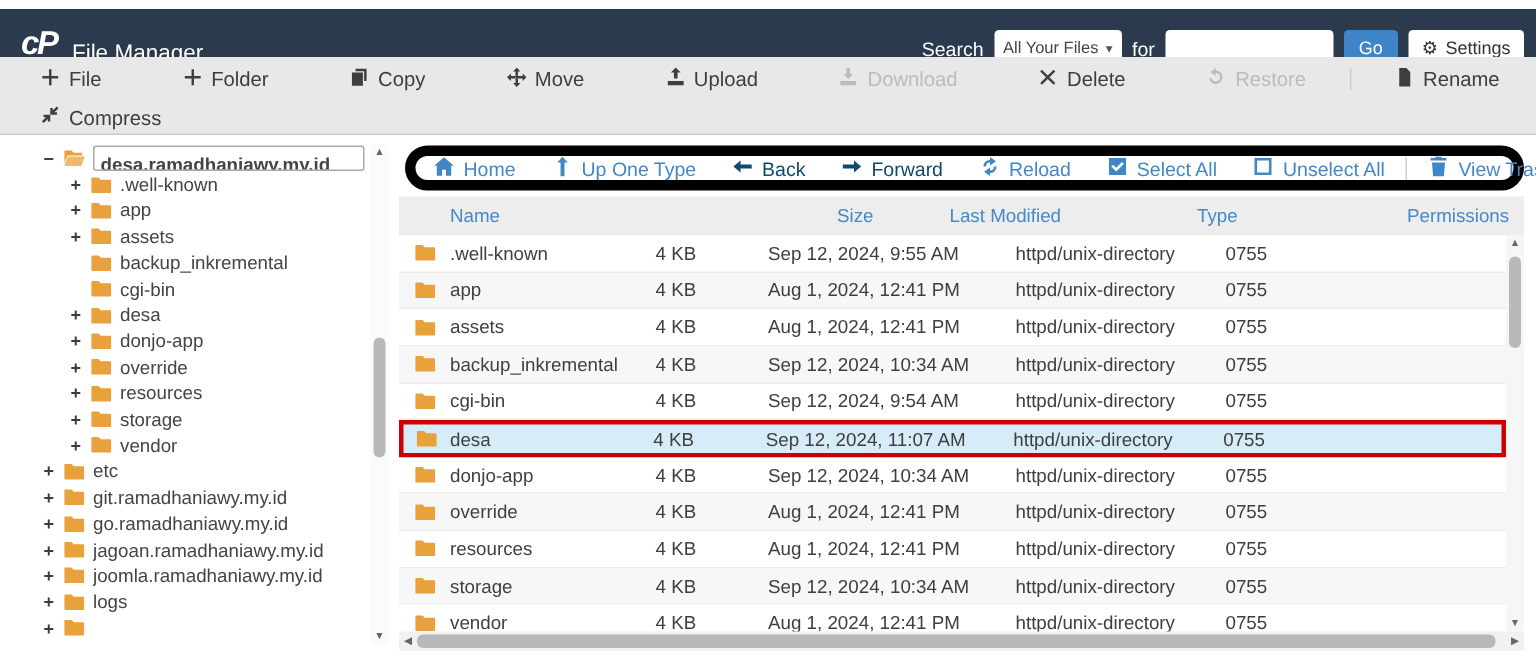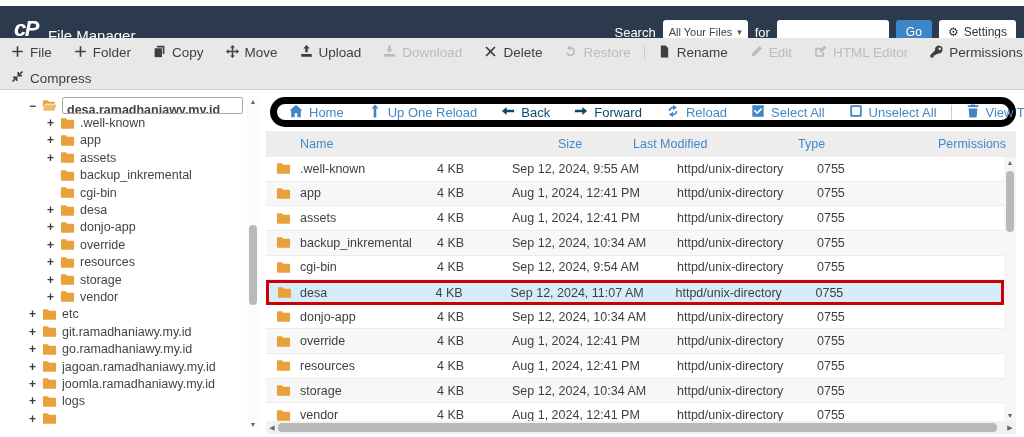--- a/index.html
+++ b/index.html
@@ -22,21 +22,21 @@
   .settingsbtn{height:24px;padding:0 9px;background:#fff;color:#333;border:none;border-radius:3px;
          font:12px "Liberation Sans",sans-serif;display:flex;align-items:center;gap:5px;cursor:pointer}
   .settingsbtn .g{font-size:12px;line-height:1}
 
   
   .toolbar{position:absolute;left:0;top:38px;width:1024px;height:52px;background:#e8e8e8;
            border-bottom:1px solid #cbcbcb;font-size:13.5px;color:#3e3e3e}
   .trow{display:flex;align-items:center;height:29px}
   .trow2{height:22px}
   .tbtn{display:flex;align-items:center;gap:6px;background:none;border:none;font:inherit;color:inherit;
-        padding:0 11px;cursor:pointer;white-space:nowrap}
+        padding:0 27px;cursor:pointer;white-space:nowrap}
   .tbtn.disabled{color:#bcbcbc;cursor:default}
   .vsep{width:1px;height:15px;background:#cdcdcd;margin:0 2px;flex:0 0 1px}
 
   
   .ic{width:13px;height:13px;fill:currentColor;flex:0 0 auto}
   .fold{color:#e9a13b;width:15px;height:15px}
 
   
   .sidebar{position:absolute;left:0;top:90px;width:246px;height:347px;overflow:hidden;
            font-size:12.5px;color:#444;padding-top:7px}
@@ -469,21 +469,21 @@
 <button class="tbtn">
       <span class="tbic"><svg viewBox="0 0 16 16" class="ic">
           <use href="#i-home"></use>
         </svg></span>
       <span>Home</span>
     </button>
     <button class="tbtn alt">
       <span class="tbic"><svg viewBox="0 0 16 16" class="ic">
           <use href="#i-up"></use>
         </svg></span>
-      <span>Up One Reload</span>
+      <span>Up One Type</span>
     </button>
     <button class="tbtn disabled">
       <span class="tbic"><svg viewBox="0 0 16 16" class="ic">
           <use href="#i-left"></use>
         </svg></span>
       <span>Back</span>
     </button>
     <button class="tbtn disabled alt">
       <span class="tbic"><svg viewBox="0 0 16 16" class="ic">
           <use href="#i-right"></use>

